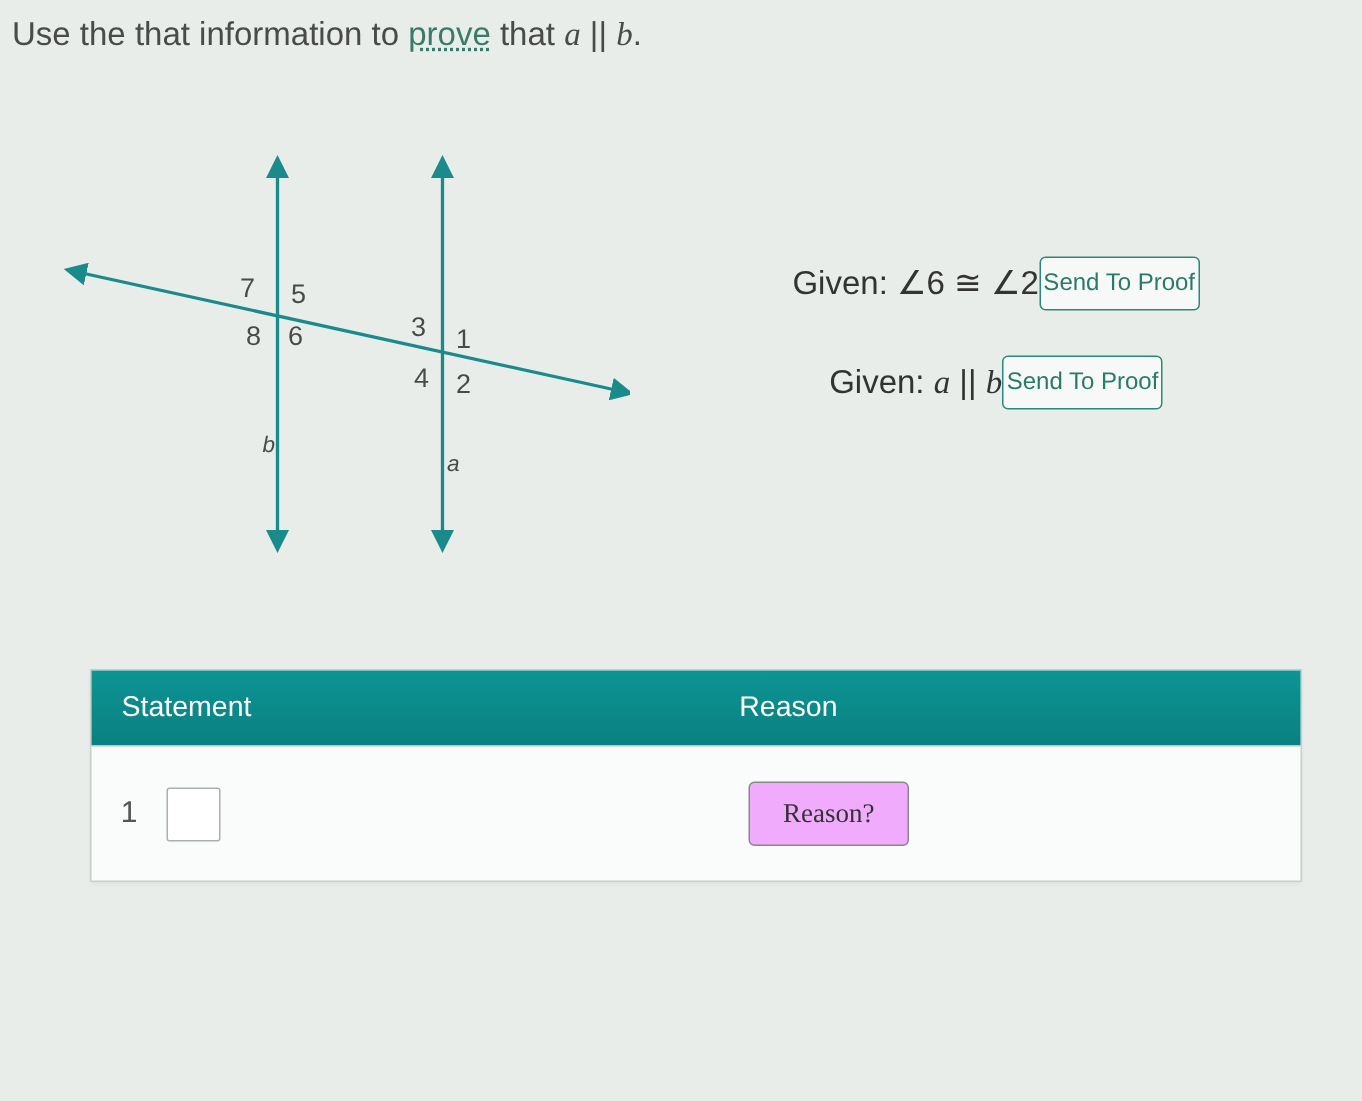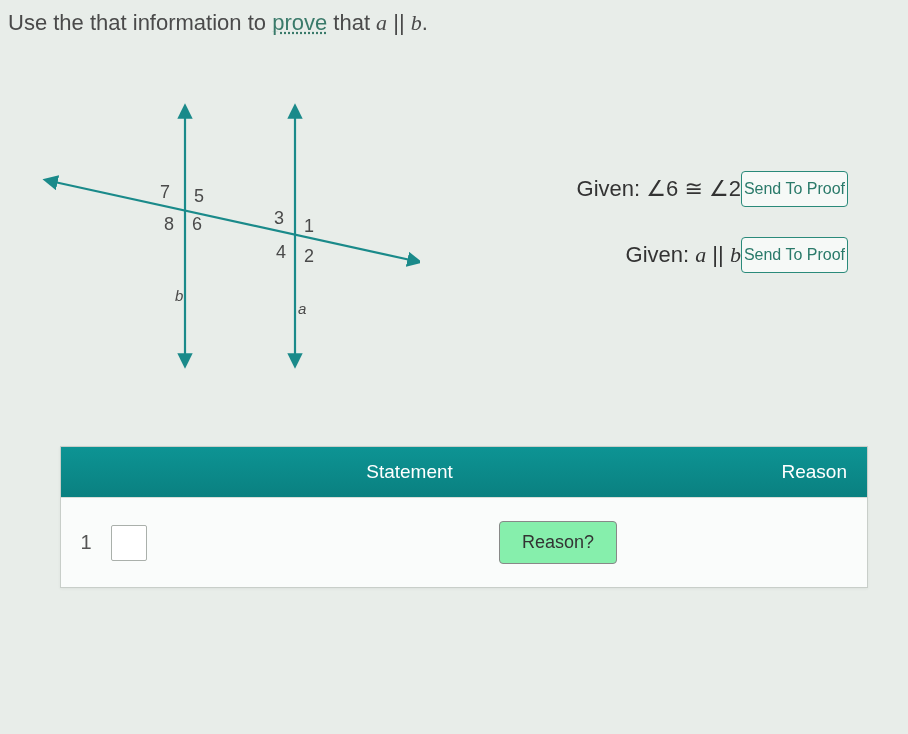--- a/index.html
+++ b/index.html
@@ -33,21 +33,21 @@
       flex-shrink: 0;
     }
     .rhs {
       flex: 1;
       padding-top: 85px;
       padding-left: 60px;
     }
     .given-row, .prove-row {
       display: flex;
       align-items: center;
-      justify-content: flex-end;
+      justify-content: center;
       margin-bottom: 30px;
       padding-right: 40px;
     }
     .math-text {
       font-size: 22px;
       color: #333;
     }
     .math-text .ital { font-style: italic; font-family: 'Times New Roman', serif; }
     .send-btn {
       border: 1.5px solid #2a8a7a;
@@ -63,21 +63,20 @@
       border: 1px solid #c8cec9;
       background: #fafcfb;
       box-shadow: 0 1px 3px rgba(0,0,0,0.05);
     }
     .proof-header {
       display: flex;
       background: #0a8a8a;
       background: linear-gradient(#0d9494, #0a8080);
       color: #fff;
       font-size: 19px;
-      text-align: right;
     }
     .proof-header .col {
       padding: 14px 20px;
     }
     .col-stmt { flex: 1.05; }
     .col-reason { flex: 1; }
     .proof-row {
       display: flex;
       align-items: center;
       border-top: 1px solid #d8ded9;
@@ -102,26 +101,27 @@
       border-radius: 2px;
     }
     .reason-cell {
       flex: 1;
       display: flex;
       align-items: center;
       padding-left: 20px;
     }
     .reason-btn {
       border: 1.5px solid #888;
-      background: #86efac;
+      background: #f0abfc;
       color: #333;
       font-size: 18px;
       padding: 10px 22px;
       border-radius: 4px;
       cursor: pointer;
+      font-family: Liberation Serif, serif;
     }
     .validate-row {
       border-top: 1px solid #d8ded9;
       padding: 18px 20px 24px 34px;
     }
     .validate-btn {
       border: 1px solid #bbb;
       background: #d8ddd9;
       color: #333;
       font-size: 19px;

